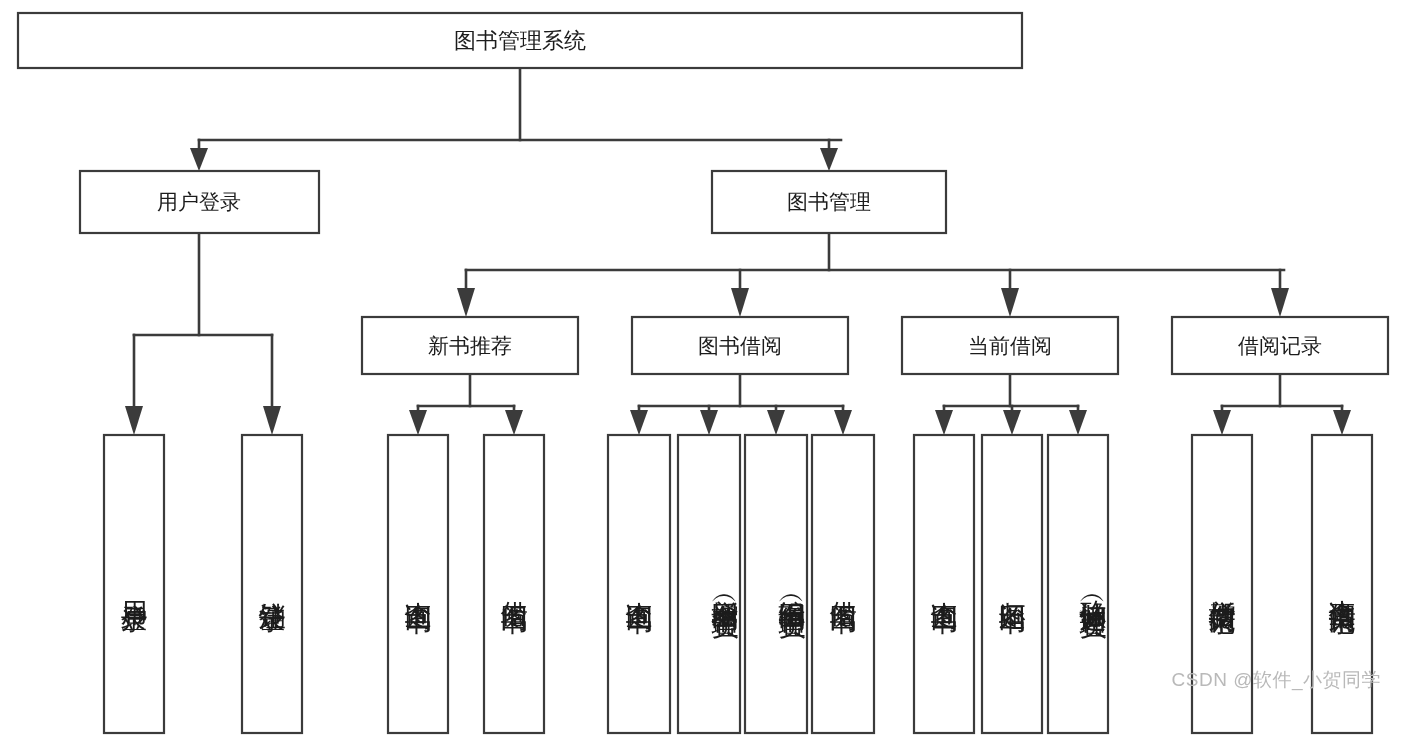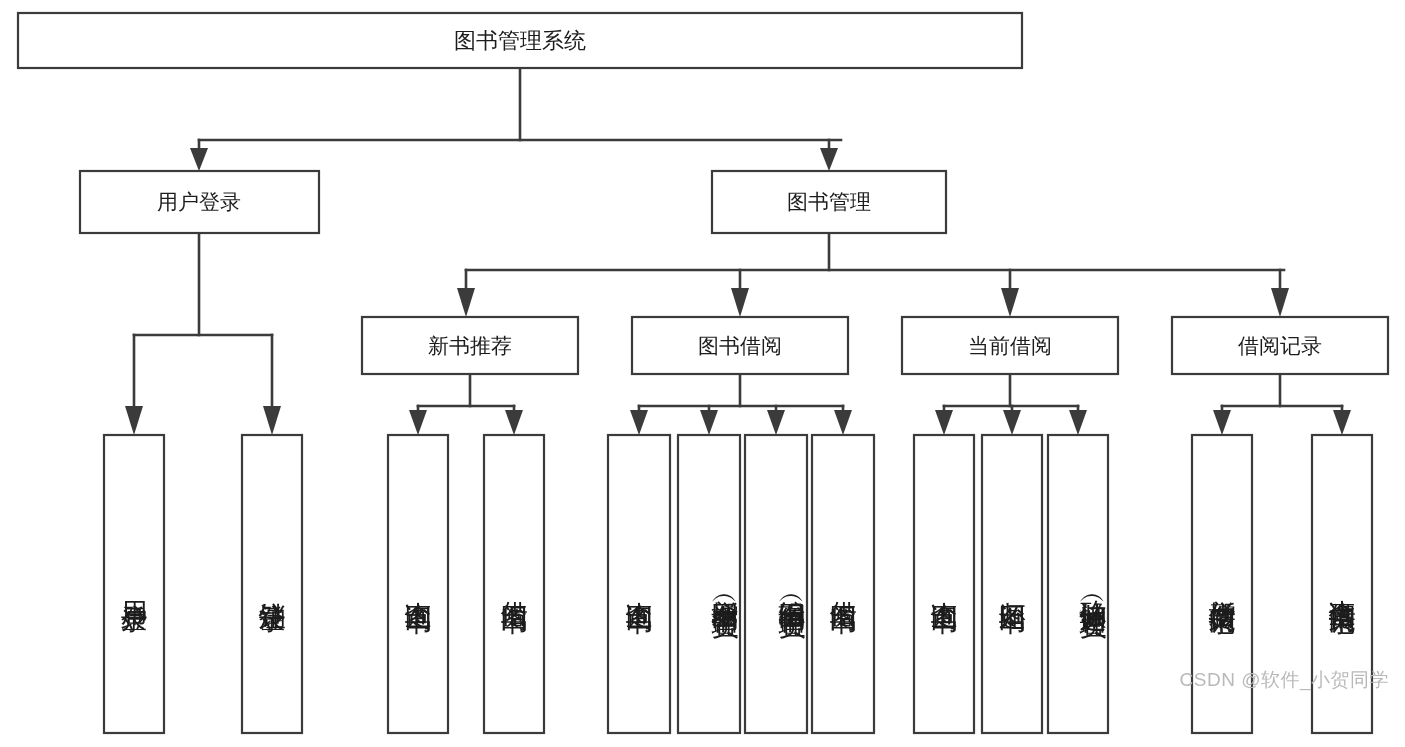--- a/index.html
+++ b/index.html
@@ -64,21 +64,21 @@
     color: #1c1c1c;
     display: flex;
     align-items: center;
     justify-content: center;
     text-align: center;
     white-space: nowrap;
     pointer-events: none;
   }
   .watermark {
     position: absolute;
-    right: 16px;
+    right: 24px;
     bottom: 4px;
     font-family: "Liberation Sans", "DejaVu Sans", sans-serif;
     font-size: 19px;
     color: #b9b9b9;
     letter-spacing: 0.5px;
     white-space: nowrap;
   }
 </style>
 </head>
 <body>

